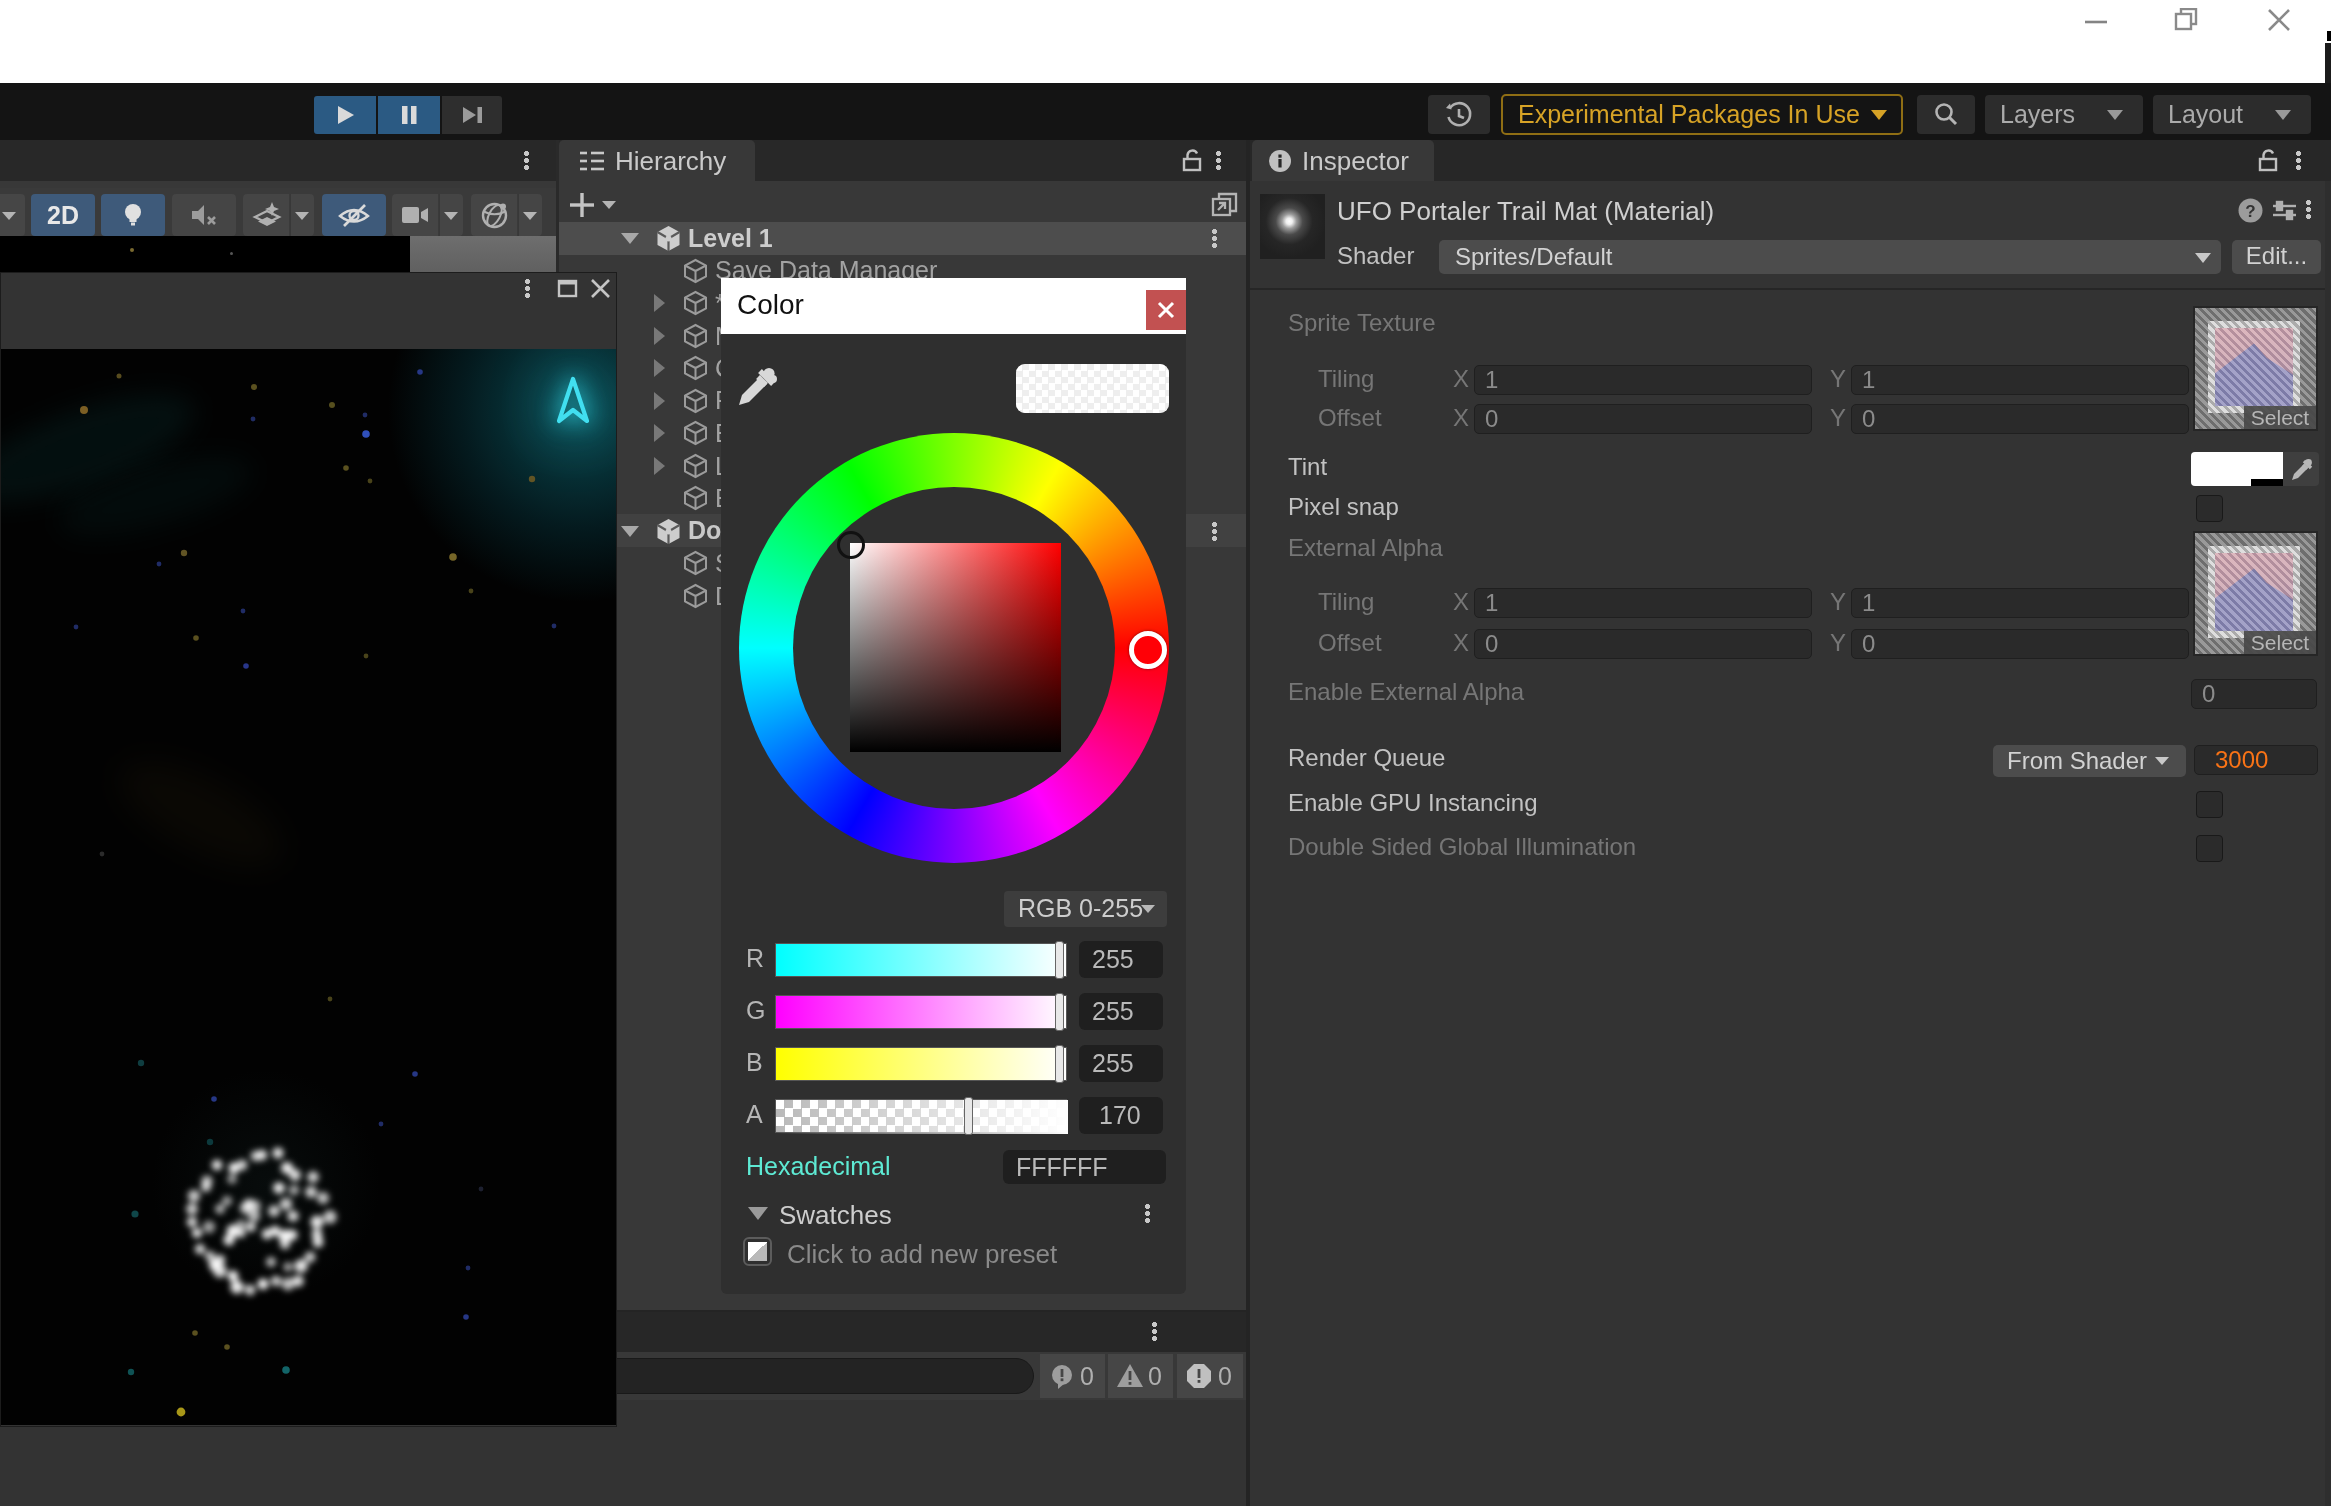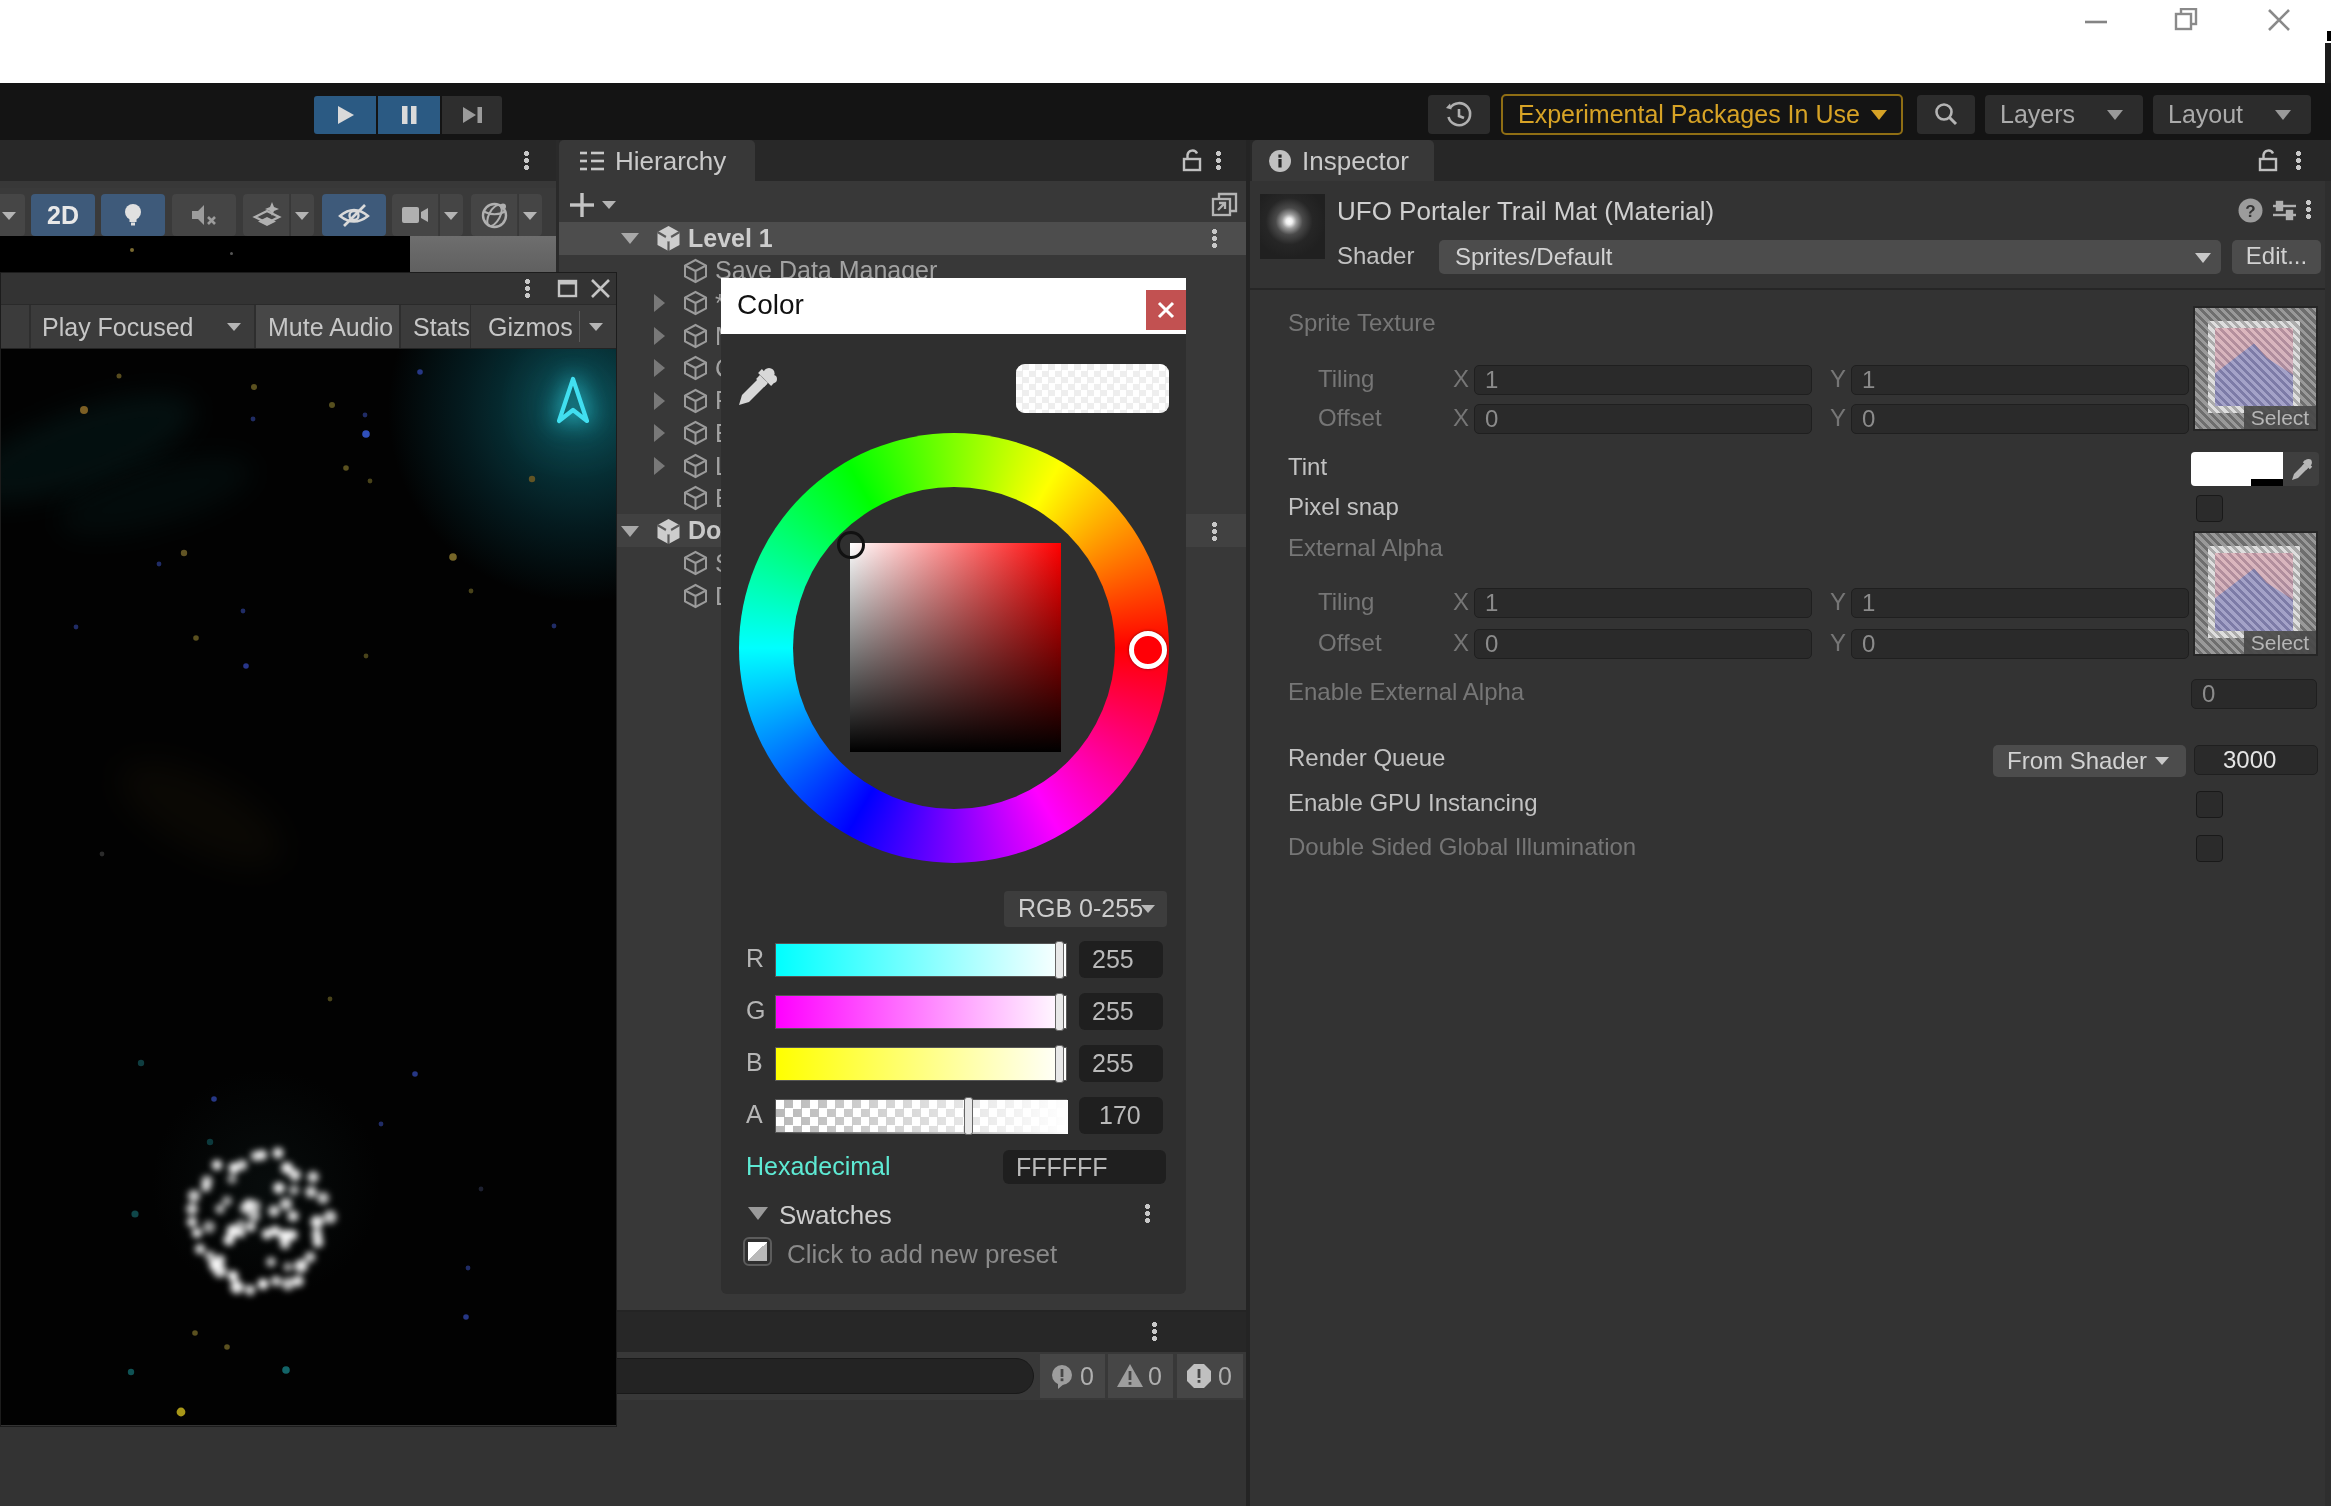--- a/index.html
+++ b/index.html
@@ -291,33 +291,20 @@
 <div class="abs" style="left:0;top:272px;width:617px;height:1155px;z-index:5;background:#333;border:1px solid #1c1c1c;box-sizing:border-box">
   <div class="abs" style="left:0;top:0;width:615px;height:31px;background:#333">
     <div class="dots3 abs" style="left:524px;top:6px"></div>
     <svg class="abs" style="left:556px;top:6px" width="22" height="20" viewBox="0 0 22 20">
         <rect x="2" y="2" width="17" height="15" fill="none" stroke="#c4c4c4" stroke-width="2.4"></rect>
         <line x1="2" y1="4" x2="19" y2="4" stroke="#c4c4c4" stroke-width="3"></line>
       </svg>
     <svg class="abs" style="left:589px;top:5px" width="22" height="21" viewBox="0 0 22 21">
         <path d="M2 2 L19 19 M19 2 L2 19" stroke="#c4c4c4" stroke-width="2.6"></path>
       </svg>
-  </div>
-  <div class="abs" style="left:0;top:31px;width:615px;height:45px;background:#3b3b3b;border-top:1px solid #2a2a2a;border-bottom:1px solid #232323;box-sizing:border-box">
-    <div class="abs" style="left:0;top:0;width:30px;height:43px;border-right:2px solid #2e2e2e;box-sizing:border-box"></div>
-    <div class="abs" style="left:41px;top:8px;color:#c6c6c6;font-size:25px">Play Focused</div>
-    <div class="caret abs sm" style="left:226px;top:18px;border-top-color:#b4b4b4"></div>
-    <div class="abs" style="left:253px;top:0;width:147px;height:43px;background:#474747;border-left:2px solid #2e2e2e;border-right:2px solid #2e2e2e;box-sizing:border-box">
-      <div class="abs" style="left:12px;top:8px;color:#c6c6c6;font-size:25px">Mute Audio</div>
-    </div>
-    <div class="abs" style="left:412px;top:8px;color:#c6c6c6;font-size:25px">Stats</div>
-    <div class="abs" style="left:469px;top:0;width:1px;height:43px;background:#2e2e2e"></div>
-    <div class="abs" style="left:487px;top:8px;color:#c6c6c6;font-size:25px">Gizmos</div>
-    <div class="abs" style="left:578px;top:6px;width:1px;height:31px;background:#5a5a5a"></div>
-    <div class="caret abs sm" style="left:588px;top:18px;border-top-color:#b4b4b4"></div>
   </div>
 
   <div id="gamec" class="abs" style="left:0;top:76px;width:615px;height:1076px;background:#020202;overflow:hidden">
 
     <div class="abs" style="left:360px;top:-160px;width:440px;height:440px;border-radius:50%;background:radial-gradient(circle, rgba(18,132,146,0.55) 0%, rgba(10,90,105,0.28) 38%, rgba(0,0,0,0) 62%)"></div>
     <div class="abs" style="left:-40px;top:62px;width:240px;height:74px;border-radius:50%;background:rgba(9,56,56,0.26);filter:blur(13px);transform:rotate(-20deg)"></div>
     <div class="abs" style="left:55px;top:118px;width:200px;height:58px;border-radius:50%;background:rgba(8,50,52,0.18);filter:blur(13px);transform:rotate(-16deg)"></div>
     <div class="abs" style="left:110px;top:430px;width:180px;height:70px;border-radius:50%;background:rgba(66,46,14,0.12);filter:blur(15px);transform:rotate(28deg)"></div>
     <div class="abs" style="left:140px;top:710px;width:250px;height:250px;border-radius:50%;background:radial-gradient(circle, rgba(36,64,64,0.16) 0%, rgba(0,0,0,0) 65%)"></div>
 
@@ -526,21 +513,21 @@
       <div class="field abs" style="left:224px;top:448px;width:338px;height:30px;padding-left:10px;color:#8b8b8b;line-height:27px">0</div>
       <div class="abs lbl dis" style="left:580px;top:448px">Y</div>
       <div class="field abs" style="left:601px;top:448px;width:338px;height:30px;padding-left:10px;color:#8b8b8b;line-height:27px">0</div>
       <div class="abs lbl dis" style="left:38px;top:497px">Enable External Alpha</div>
       <div class="field abs" style="left:941px;top:498px;width:126px;height:30px;padding-left:10px;color:#8b8b8b;line-height:27px">0</div>
       <div class="abs lbl" style="left:38px;top:563px">Render Queue</div>
       <div class="btn abs" style="left:743px;top:564px;width:193px;height:32px">
         <div class="abs" style="left:14px;top:2px">From Shader</div>
         <div class="caret abs sm" style="left:162px;top:12px;border-top-color:#c8c8c8"></div>
       </div>
-      <div class="field abs" style="left:944px;top:564px;width:124px;height:30px;padding-left:28px;color:#e5e5e5;line-height:27px">3000</div>
+      <div class="field abs" style="left:944px;top:564px;width:124px;height:30px;padding-left:20px;color:#f97316;line-height:27px">3000</div>
       <div class="abs lbl" style="left:38px;top:608px">Enable GPU Instancing</div>
       <div class="chk abs" style="left:946px;top:610px;width:27px;height:27px"></div>
       <div class="abs lbl dis" style="left:38px;top:652px">Double Sided Global Illumination</div>
       <div class="chk abs" style="left:946px;top:654px;width:27px;height:27px"></div>
     </div>
 </div>
 
 <div class="abs" style="left:1246px;top:140px;width:4px;height:1366px;background:#242424"></div>
 <div class="abs" style="left:556px;top:140px;width:3px;height:1172px;background:#2a2a2a"></div>
 <div class="abs" style="left:0;top:1310px;width:1246px;height:2px;background:#242424"></div>

